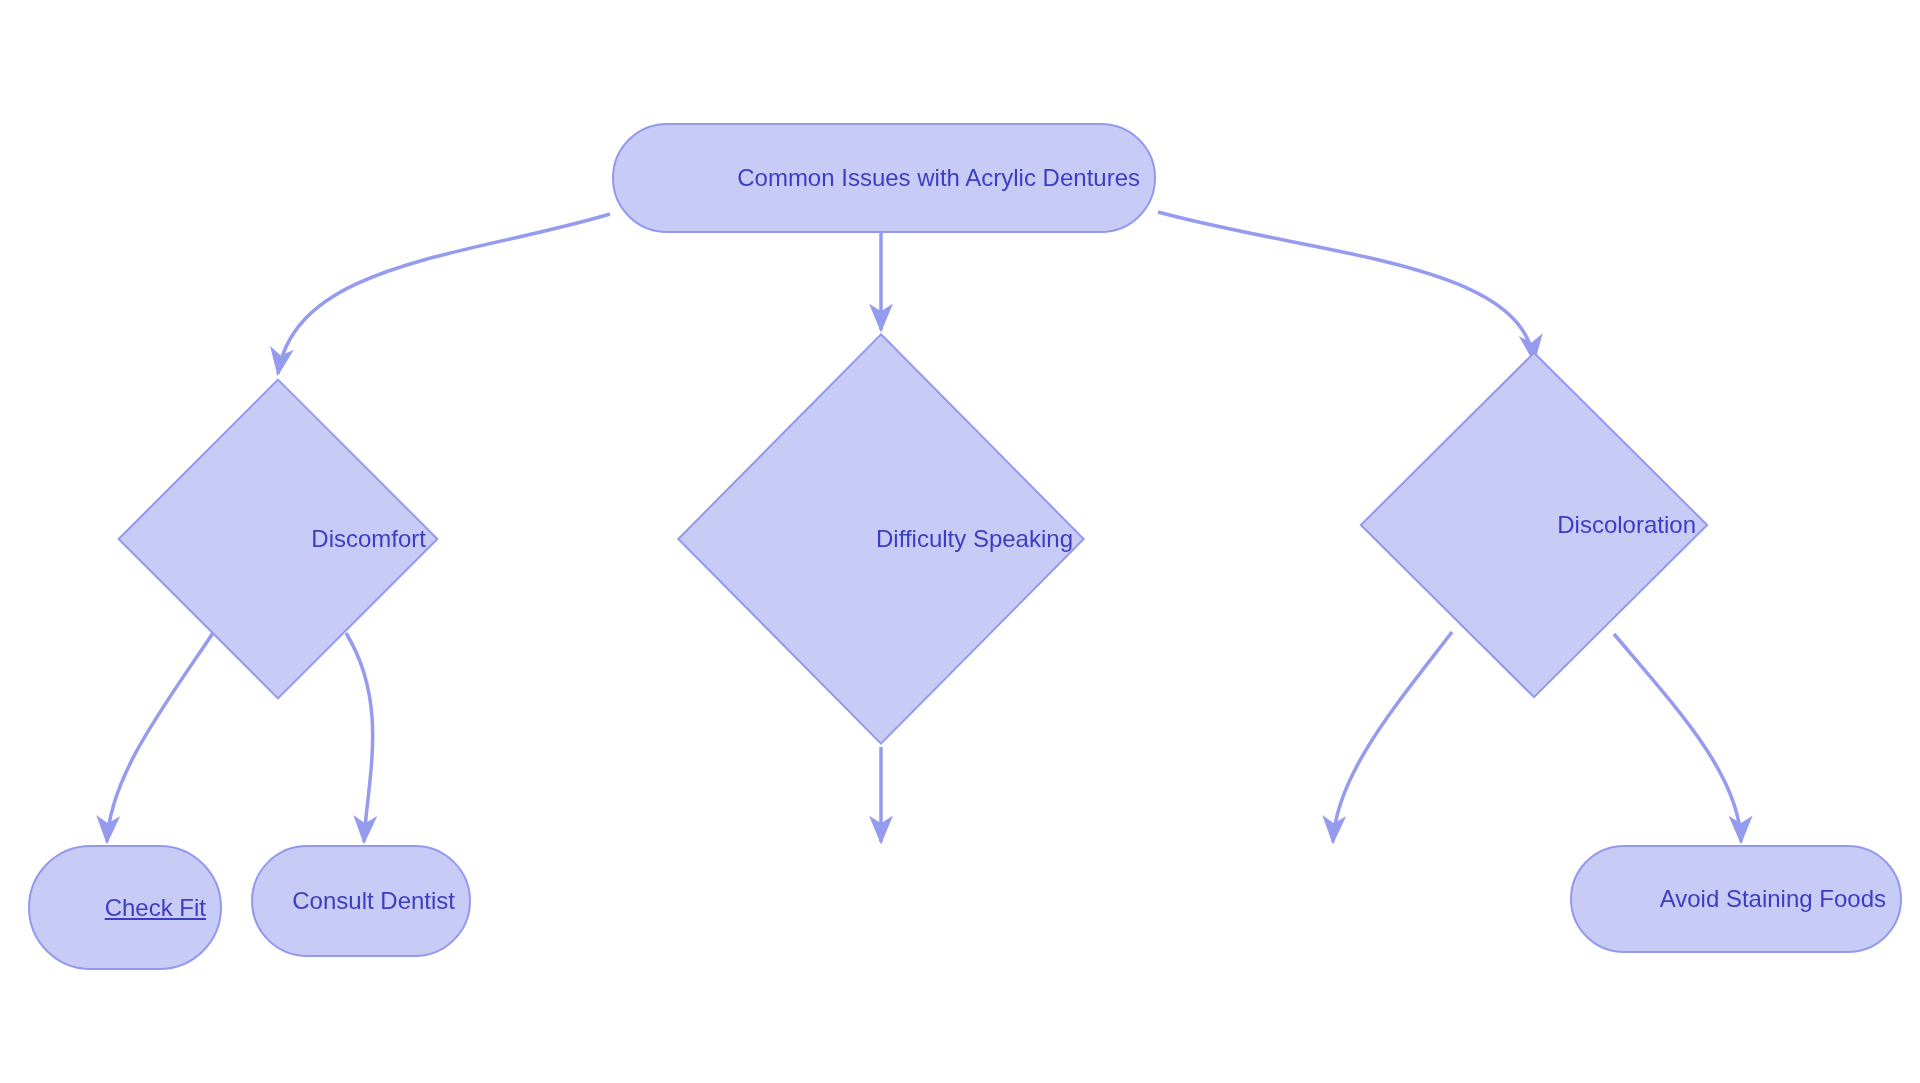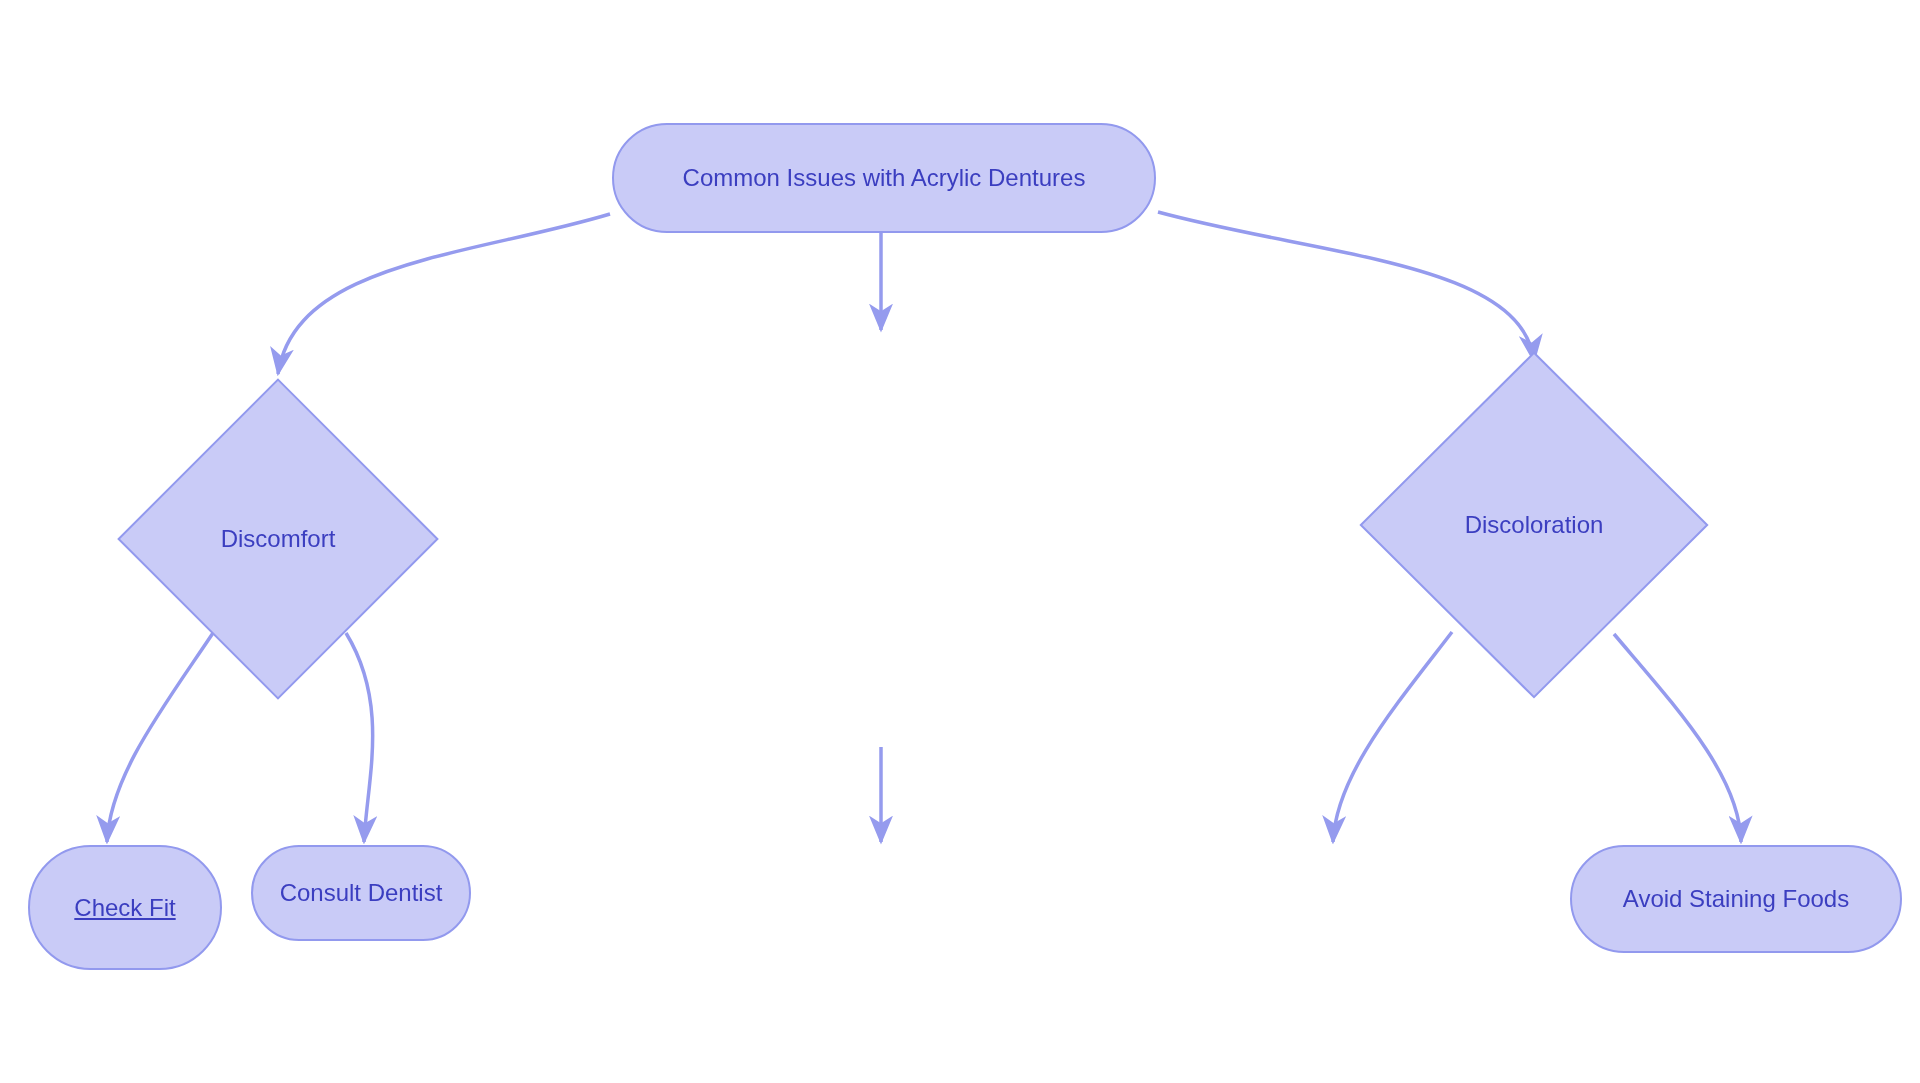--- a/index.html
+++ b/index.html
@@ -29,21 +29,21 @@
   }
   .edges path.edge-line {
     fill: none;
     stroke: var(--edge);
     stroke-width: 3.5;
   }
   .node {
     position: absolute;
     display: flex;
     align-items: center;
-    justify-content: center;
+    justify-content: flex-end;
     text-align: center;
     color: var(--text);
     font-size: 24px;
     line-height: 1.25;
   }
   .node.pill {
     background: var(--node-fill);
     border: 2px solid var(--node-border);
     border-radius: 999px;
   }
@@ -90,33 +90,39 @@
     <span class="label">Common Issues with Acrylic Dentures</span>
   </div>
 
   <div class="node diamond" style="left:116px; top:377px; width:324px; height:324px;">
     <svg class="diamond-shape" viewBox="0 0 100 100" preserveAspectRatio="none">
       <polygon points="50,0.8 99.2,50 50,99.2 0.8,50"></polygon>
     </svg>
     <span class="label">Discomfort</span>
   </div>
 
+  <div class="node diamond" style="left:675px; top:331px; width:412px; height:416px;">
+    <svg class="diamond-shape" viewBox="0 0 100 100" preserveAspectRatio="none">
+      <polygon points="50,0.8 99.2,50 50,99.2 0.8,50"></polygon>
+    </svg>
+    <span class="label">Difficulty Speaking</span>
+  </div>
 
   <div class="node diamond" style="left:1358px; top:350px; width:352px; height:350px;">
     <svg class="diamond-shape" viewBox="0 0 100 100" preserveAspectRatio="none">
       <polygon points="50,0.8 99.2,50 50,99.2 0.8,50"></polygon>
     </svg>
     <span class="label">Discoloration</span>
   </div>
 
   <div class="node pill" style="left:28px; top:845px; width:194px; height:125px;text-decoration:underline;">
     <span class="label">Check Fit</span>
   </div>
 
-  <div class="node pill" style="left:251px; top:845px; width:220px; height:96px;">
+  <div class="node pill" style="left:251px; top:845px; width:220px; height:112px;">
     <span class="label">Consult Dentist</span>
   </div>
 
 
 
   <div class="node pill" style="left:1570px; top:845px; width:332px; height:108px;">
     <span class="label">Avoid Staining Foods</span>
   </div>
 
 </div>

